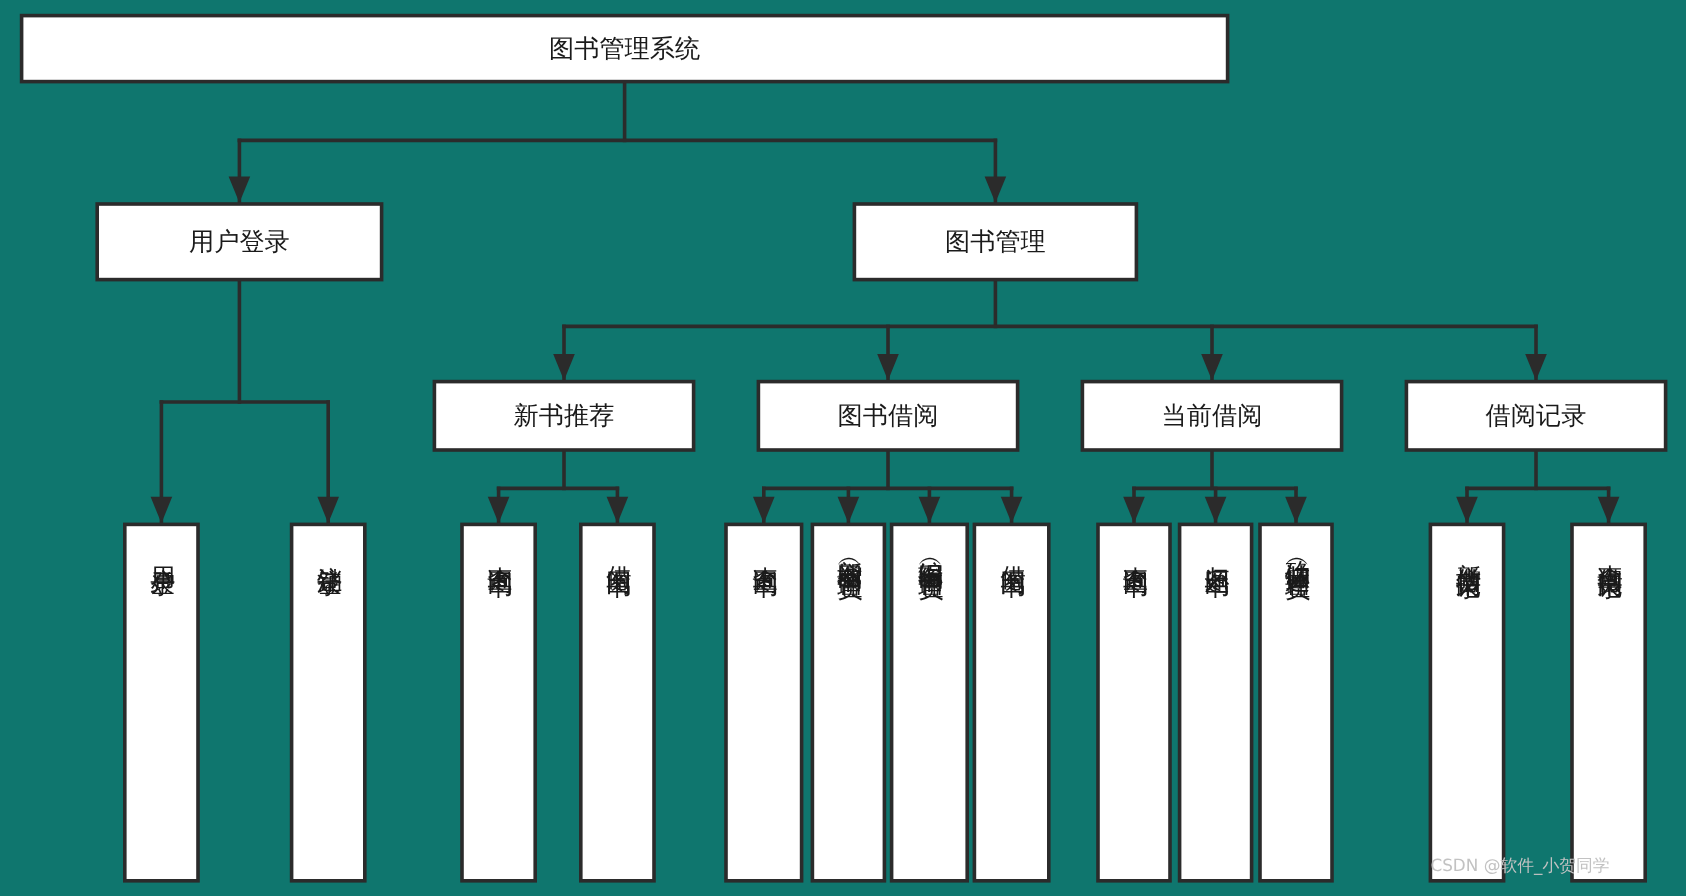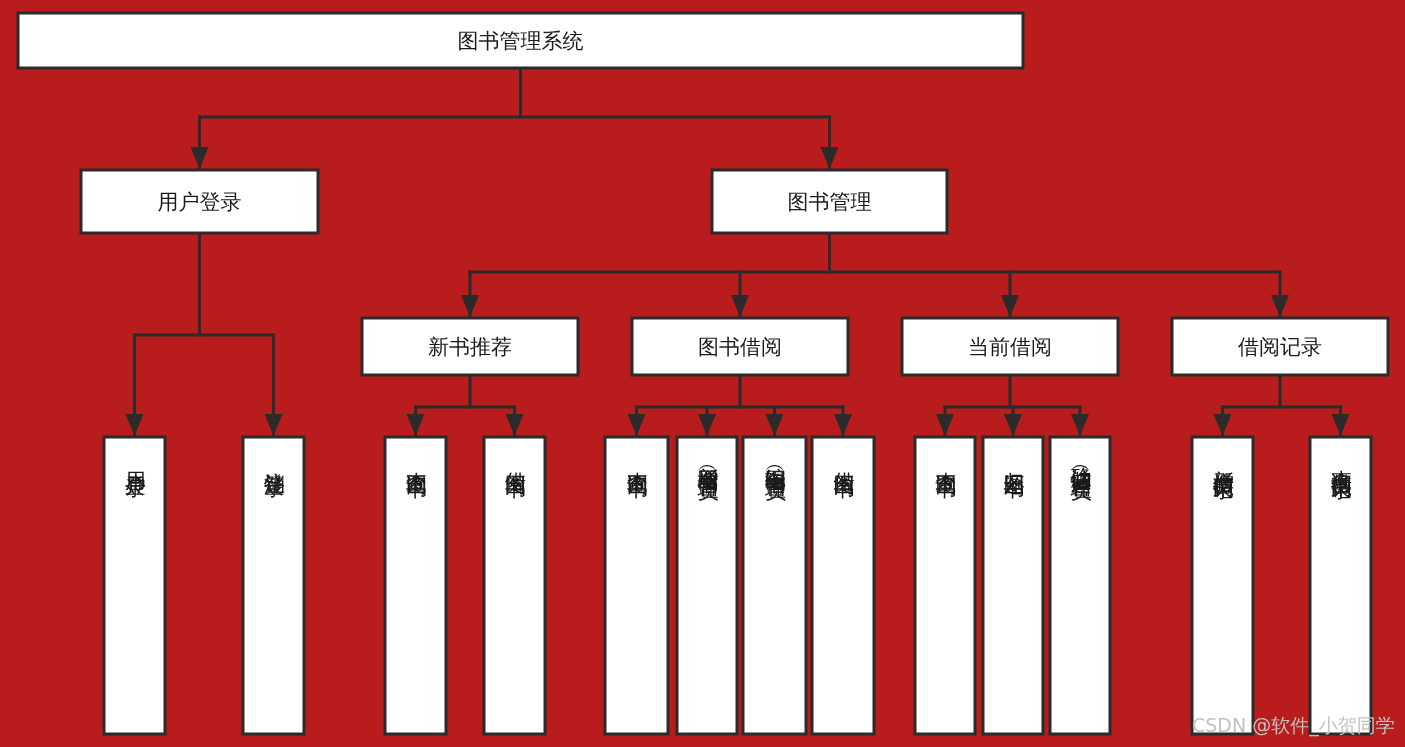--- a/index.html
+++ b/index.html
@@ -8,21 +8,21 @@
     padding: 0;
     background: #ffffff;
   }
   body {
     font-family: "DejaVu Sans", "Liberation Sans", sans-serif;
   }
   #diagram-root {
     position: relative;
     width: 1405px;
     height: 747px;
-    background: #b91c1c;
+    background: #0f766e;
     overflow: hidden;
   }
   svg.diagram-canvas {
     position: absolute;
     left: 0;
     top: 0;
     width: 1405px;
     height: 747px;
   }
   .node-box {
@@ -53,21 +53,21 @@
     fill: #1a1a1a;
     writing-mode: vertical-rl;
     text-orientation: upright;
     letter-spacing: 2px;
     dominant-baseline: middle;
     text-anchor: middle;
   }
   .watermark-text {
     position: absolute;
     font-family: "DejaVu Sans", "Liberation Sans", sans-serif;
-    font-size: 19px;
+    font-size: 14px;
     color: #c2c2c2;
     white-space: nowrap;
     user-select: none;
   }
 </style>
 </head>
 <body>
 
 <div id="diagram-root">
 

